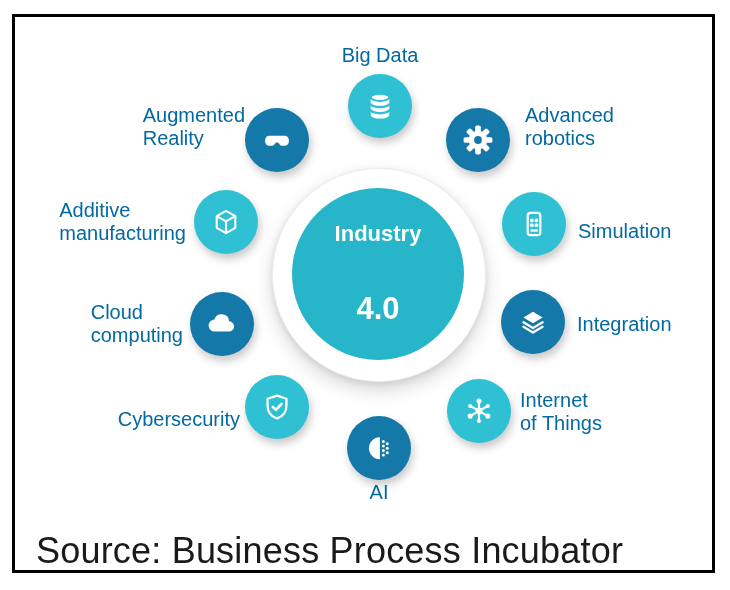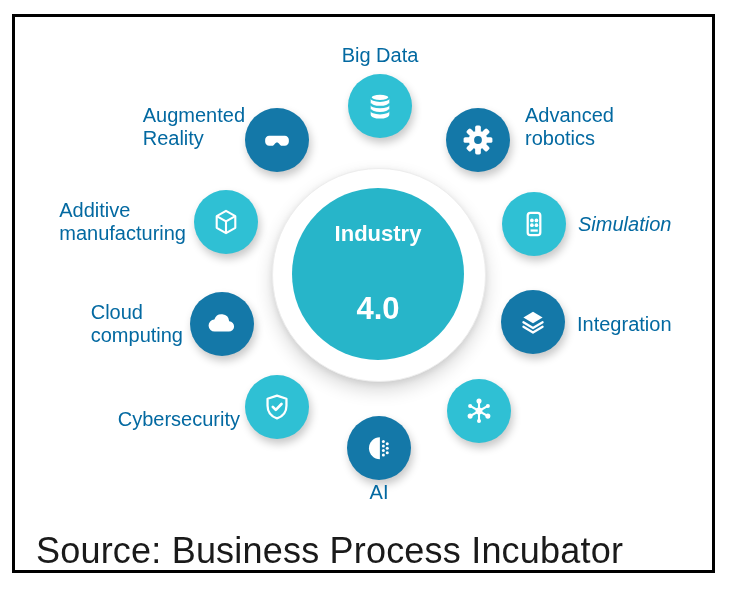--- a/index.html
+++ b/index.html
@@ -40,21 +40,21 @@
     position:absolute;font-size:20px;font-weight:500;color:#0369a1;
     line-height:1.15;white-space:pre-line;
   }
   .lbl-r{text-align:left;}
   .lbl-c{text-align:center;}
   .n-bigdata-circle{left:348px;top:74px;}
   .n-bigdata-label{left:288px;top:44px;width:184px;}
   .n-advrobotics-circle{left:446px;top:108px;}
   .n-advrobotics-label{left:492px;top:104px;margin-left:33px;}
   .n-simulation-circle{left:502px;top:192px;}
-  .n-simulation-label{left:578px;top:213px;font-style:italic;}
+  .n-simulation-label{left:578px;top:220px;}
   .n-integration-circle{left:501px;top:290px;}
   .n-integration-label{left:577px;top:313px;}
   .n-iot-circle{left:447px;top:379px;}
   .n-iot-label{left:520px;top:389px;}
   .n-ai-circle{left:347px;top:416px;}
   .n-ai-label{left:329px;top:481px;width:100px;}
   .n-cyber-circle{left:245px;top:375px;}
   .n-cyber-label{right:490px;top:396px;margin-top:12px;}
   .n-cloud-circle{left:190px;top:292px;}
   .n-cloud-label{right:547px;top:301px;}
@@ -153,20 +153,22 @@
         <circle cx="12" cy="12" r="2.3" fill="#fff"></circle>
         <circle cx="12" cy="5.3" r="1.7" fill="#fff"></circle>
           <circle cx="17.9" cy="8.6" r="1.35" fill="#fff"></circle>
         <circle cx="17.9" cy="15.4" r="1.7" fill="#fff"></circle>
           <circle cx="12" cy="18.7" r="1.35" fill="#fff"></circle>
         <circle cx="6.1" cy="15.4" r="1.7" fill="#fff"></circle>
           <circle cx="6.1" cy="8.6" r="1.35" fill="#fff"></circle>
       </svg>
     </span>
   </div>
+  <div class="lbl n-iot-label">Internet
+of Things</div>
 
   <div class="node c-dark n-ai-circle">
     <span class="ic">
       <svg viewBox="0 0 24 24">
         <path fill="#fff" d="M12.6 4.9a7.3 7.3 0 0 0 0 14.6z"></path>
         <g fill="#fff">
           <circle cx="14.9" cy="7.6" r="1"></circle>
             <circle cx="14.9" cy="10.6" r="1"></circle>
           <circle cx="14.9" cy="13.6" r="1"></circle>
             <circle cx="14.9" cy="16.6" r="1"></circle>

